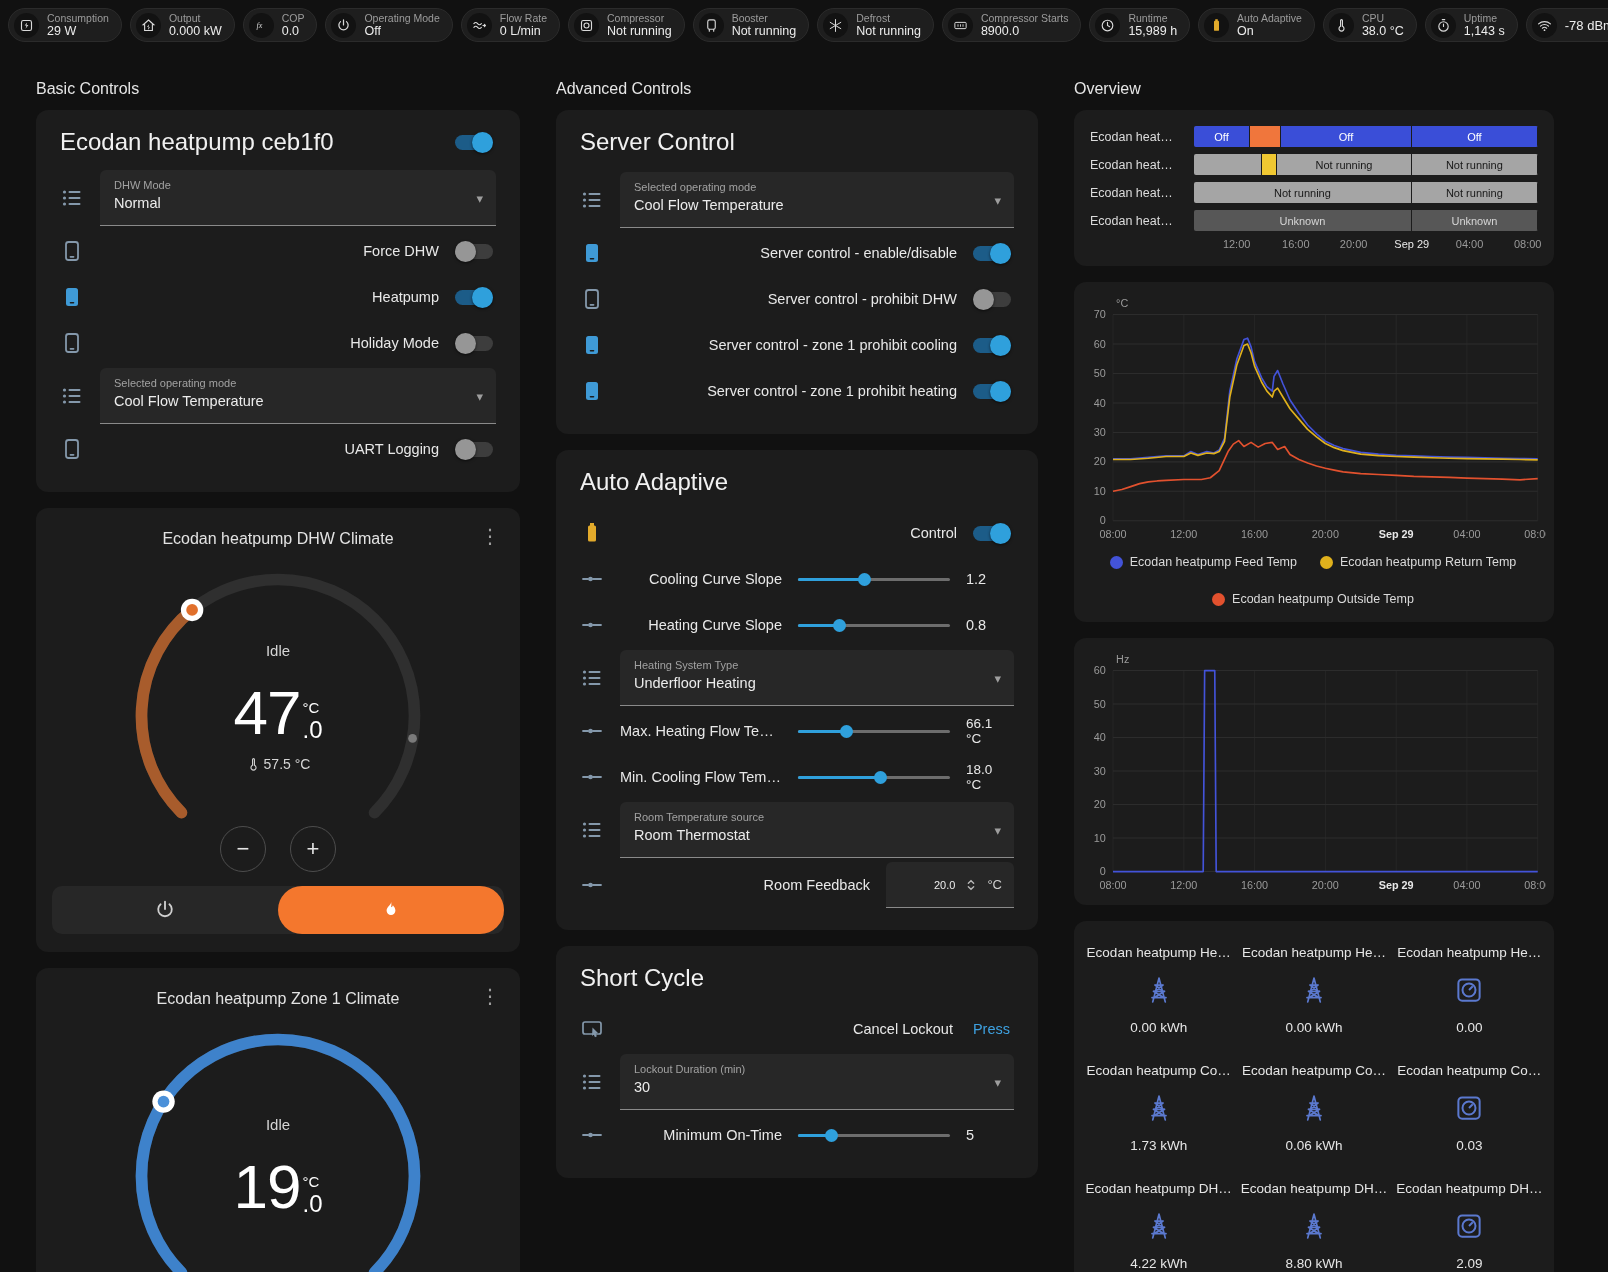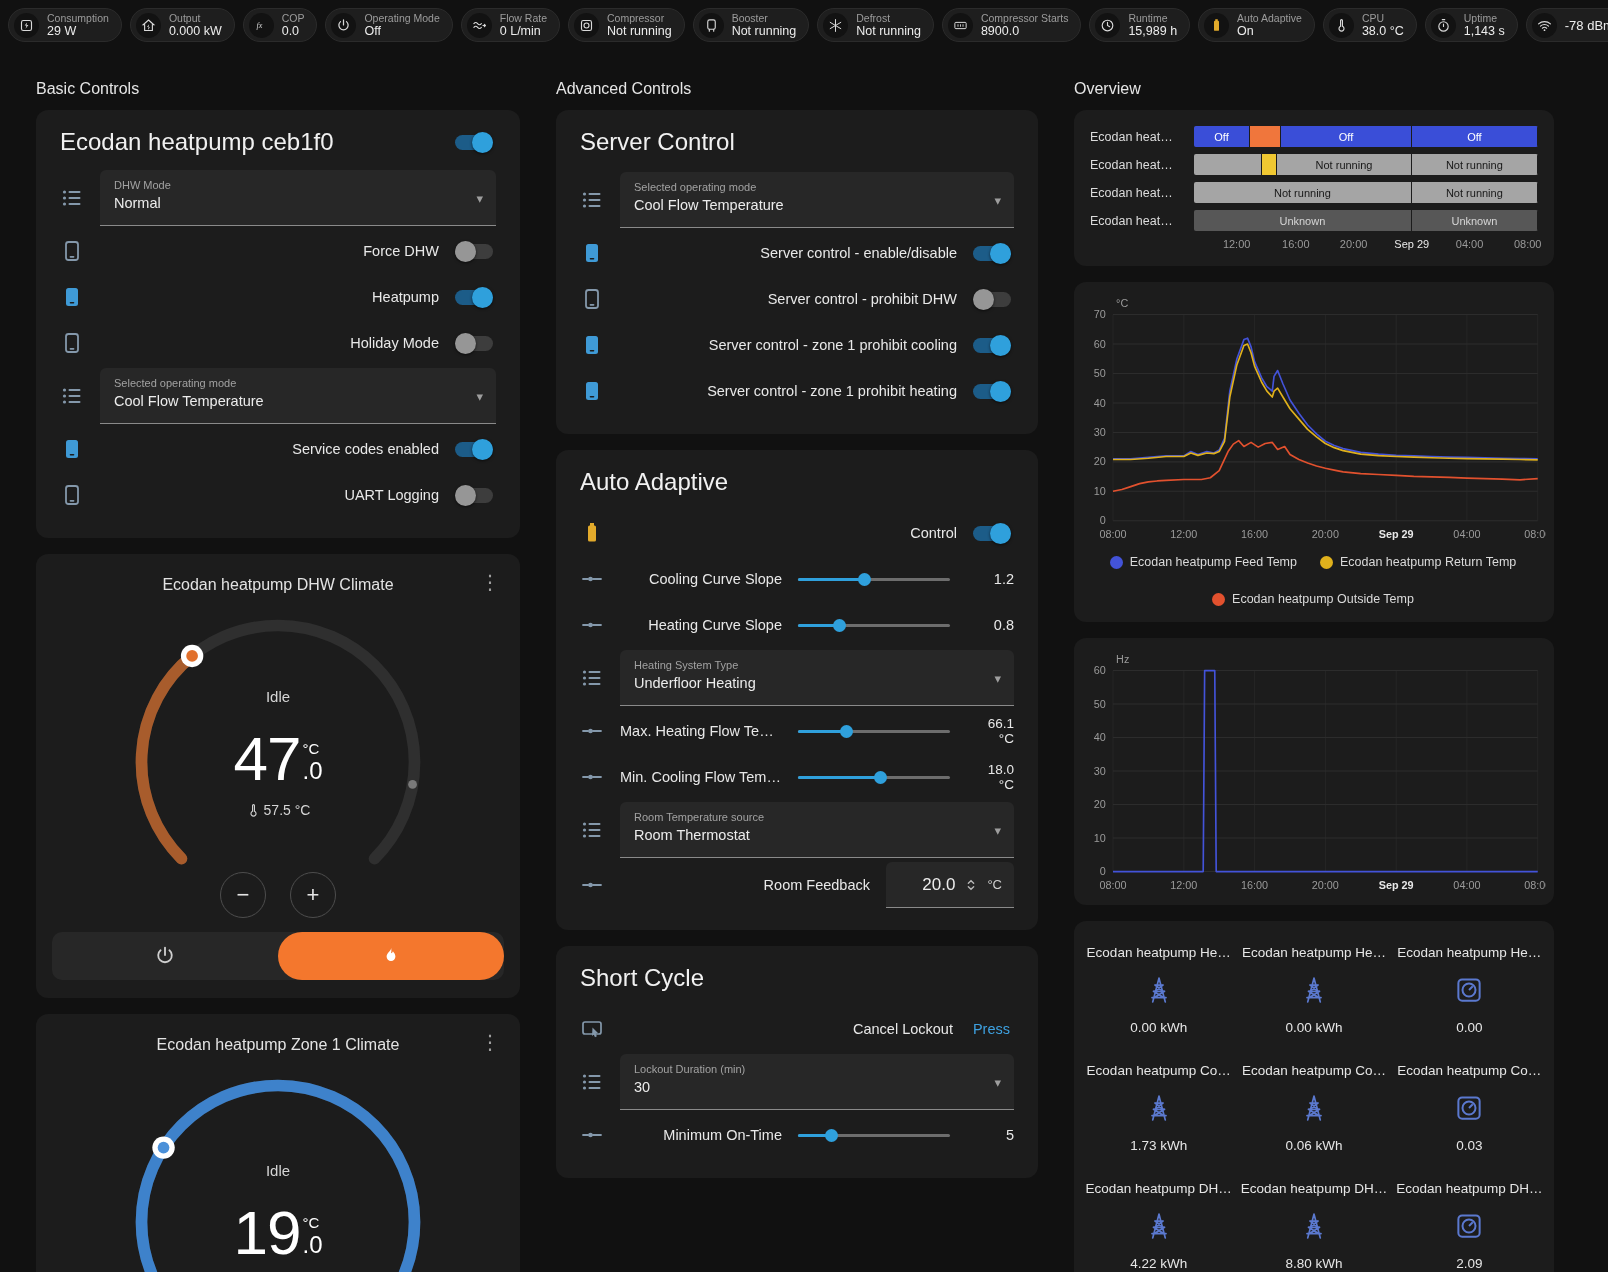--- a/index.html
+++ b/index.html
@@ -48,44 +48,44 @@
   .select { position:relative; flex:1; height:56px; background:#272727; border-radius:6px 6px 0 0;
             border-bottom:1px solid #8a8a8a; padding:9px 34px 0 14px; cursor:pointer; }
   .sel-label { display:block; font-size:11px; color:#a2a2a2; white-space:nowrap; }
   .sel-value { display:block; font-size:14.5px; color:#ececec; margin-top:4px; white-space:nowrap; }
   .chev { position:absolute; right:13px; top:50%; transform:translateY(-50%); color:#9e9e9e; font-size:13px; }
   
   .slider { position:relative; width:152px; height:20px; flex:none; cursor:pointer; }
   .sl-track { position:absolute; top:8.5px; left:0; right:0; height:3px; border-radius:2px; background:#6d6d6d; }
   .sl-fill { position:absolute; top:8.5px; left:0; height:3px; border-radius:2px; background:#2fa0dc; }
   .sl-thumb { position:absolute; top:3.5px; width:13px; height:13px; border-radius:50%; background:#2fa0dc; }
-  .sl-value { width:48px; text-align:right; font-size:14.5px; color:#e8e8e8; flex:none; }
+  .sl-value { width:48px; text-align:left; font-size:14.5px; color:#e8e8e8; flex:none; }
   .sl-value .u { display:block; font-size:13.5px; }
   
   .numbox { display:flex; align-items:center; justify-content:flex-end; gap:8px; width:128px; height:46px;
             background:#272727; border-radius:6px 6px 0 0; border-bottom:1px solid #8a8a8a; padding:0 12px;
             margin-left:auto; cursor:text; }
-  .num-val { font-size:17px; color:#ececec; }
+  .num-val { font-size:11px; color:#ececec; }
   .stepper { width:16px; height:16px; color:#b9b9b9; cursor:pointer; }
   .stepper svg { width:16px; height:16px; display:block; }
   .num-unit { font-size:13px; color:#cfcfcf; }
   .press-btn { color:#3ea1e0; font-size:14.5px; font-weight:500; cursor:pointer; padding:6px 4px;text-align:center; }
   
   .climate-card { padding:14px 16px 18px 16px; }
   .climate-head { position:relative; display:flex; align-items:center; justify-content:center; height:34px; }
   .climate-title { font-size:16px; color:#e3e3e3; }
   .kebab { position:absolute; right:4px; top:2px; color:#9e9e9e; font-size:20px; cursor:pointer; line-height:1.2; }
   .dial { position:relative; width:312px; height:312px; margin:4px auto 0 auto; }
   .dial-svg { width:312px; height:312px; display:block; }
   .dial-track { stroke:#2f2f2f; stroke-width:12; fill:none; stroke-linecap:round; }
   .dial-val { stroke-width:12; fill:none; stroke-linecap:round; }
   .dial-center { position:absolute; inset:0; display:flex; flex-direction:column; align-items:center;
                  justify-content:center; text-align:center; margin-top:-18px; }
   .dial-state { font-size:15px; color:#d5d5d5; margin-bottom:4px; }
-  .dial-temp { display:flex; align-items:center; color:#fff;margin-top:19px; }
+  .dial-temp { display:flex; align-items:flex-end; color:#fff;margin-top:19px; }
   .t-int { font-size:62px; font-weight:300; line-height:1; letter-spacing:-1px; }
   .t-side { display:flex; flex-direction:column; align-items:flex-start; margin-top:7px; margin-left:2px; }
   .t-unit { font-size:15px; }
   .t-dec { font-size:24px; font-weight:300; line-height:1.15; }
   .dial-current { display:flex; align-items:center; gap:3px; color:#d5d5d5; font-size:14px; margin-top:12px; }
   .dial-current svg { width:15px; height:15px; color:#cfcfcf; }
   .dial-btns { position:absolute; bottom:0; left:50%; transform:translateX(-50%); display:flex; gap:24px; }
   .round-btn { width:46px; height:46px; border-radius:50%; border:1px solid #4d4d4d; background:transparent;
                color:#e4e4e4; font-size:22px; display:flex; align-items:center; justify-content:center; cursor:pointer;
                font-family:inherit; }
@@ -370,32 +370,20 @@
               <rect x="8.5" y="17.1" width="12" height="1.8" rx=".9"></rect>
             </svg>
           </span>
         <div class="select">
           <span class="sel-label">Selected operating mode</span>
           <span class="sel-value">Cool Flow Temperature</span>
           <span class="chev">▾</span>
         </div>
       </div>
 
-      <div class="ctl-row">
-        <span class="row-icon on">
-            <svg viewBox="0 0 24 24">
-              <rect x="6" y="3" width="12" height="18" rx="2.5" fill="currentColor"></rect>
-              <path d="M10.5 17.8h3" stroke="#1c1c1c" stroke-width="1.6" stroke-linecap="round"></path>
-            </svg>
-          </span>
-        <span class="row-label">Service codes enabled</span>
-        <span class="switch on">
-            <span class="knob"></span>
-          </span>
-      </div>
 
       <div class="ctl-row">
         <span class="row-icon">
             <svg viewBox="0 0 24 24" fill="none" stroke="currentColor" stroke-width="1.8" stroke-linecap="round">
               <rect x="6" y="3" width="12" height="18" rx="2.5"></rect>
               <path d="M10.5 17.8h3"></path>
             </svg>
           </span>
         <span class="row-label">UART Logging</span>
         <span class="switch">

